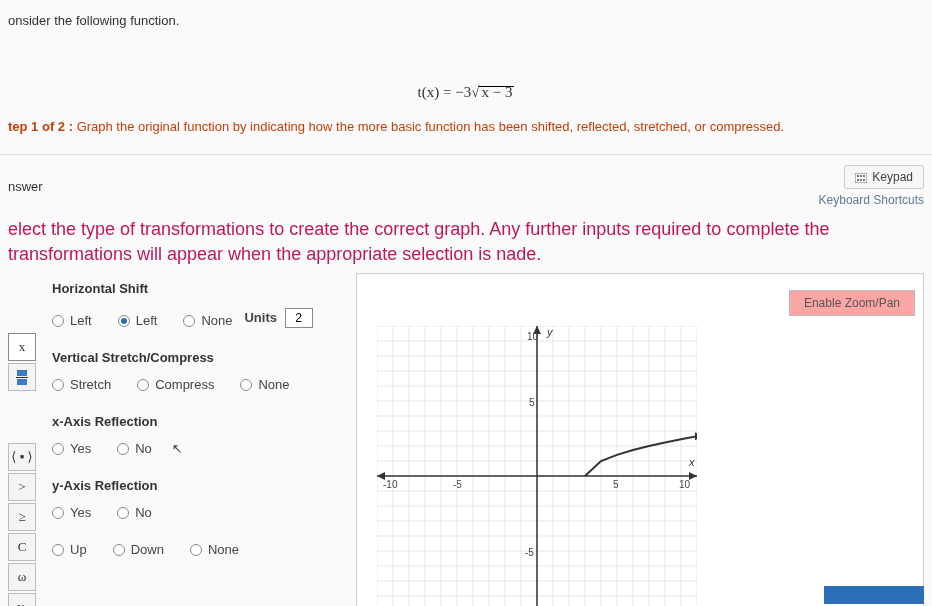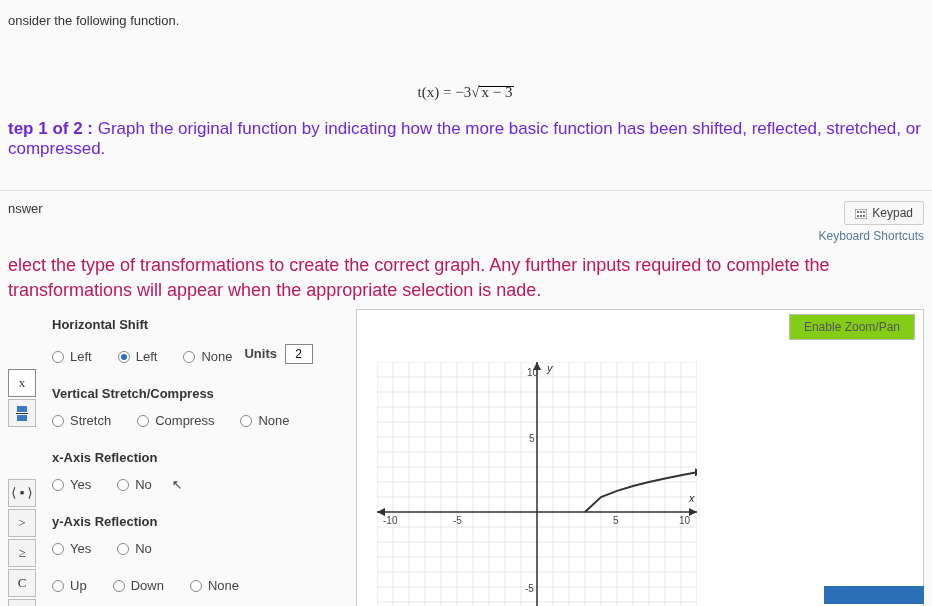--- a/index.html
+++ b/index.html
@@ -34,35 +34,35 @@
   }
   .formula .sqrt::before {
     content: "";
     position: absolute;
     top: 2px;
     left: 8px;
     right: 0;
     border-top: 1px solid #000;
   }
   .step-line {
-    font-size: 17px;
-    color: #6d28d9;
-    margin-bottom: 31px;
+    font-size: 13px;
+    color: #c2410c;
+    margin-bottom: 20px;
   }
   .step-line b { font-weight: bold; }
   .hr {
     border: none;
     border-top: 1px solid #ddd;
     margin: 6px 0 10px -8px;
     width: 940px;
   }
   .answer-row {
     display: flex;
     justify-content: space-between;
-    align-items: flex-start;
+    align-items: center;
     margin-bottom: 8px;
   }
   .answer-label {
     font-size: 13px;
     color: #333;
   }
   .right-links {
     text-align: right;
     font-size: 12px;
   }
@@ -172,23 +172,23 @@
   .graph-panel {
     flex: 1;
     border: 1px solid #ccc;
     background: #fff;
     height: 370px;
     position: relative;
     padding: 6px;
   }
   .zoom-btn {
     position: absolute;
-    top: 4px; right: 8px;
+    top: 16px; right: 8px;
     border: 1px solid #bbb;
-    background: #84cc16;
+    background: #fca5a5;
     padding: 5px 14px;
     font-size: 12px;
     color: #555;
     cursor: pointer;
   }
   .graph-svg {
     position: absolute;
     left: 20px;
     top: 52px;
   }

